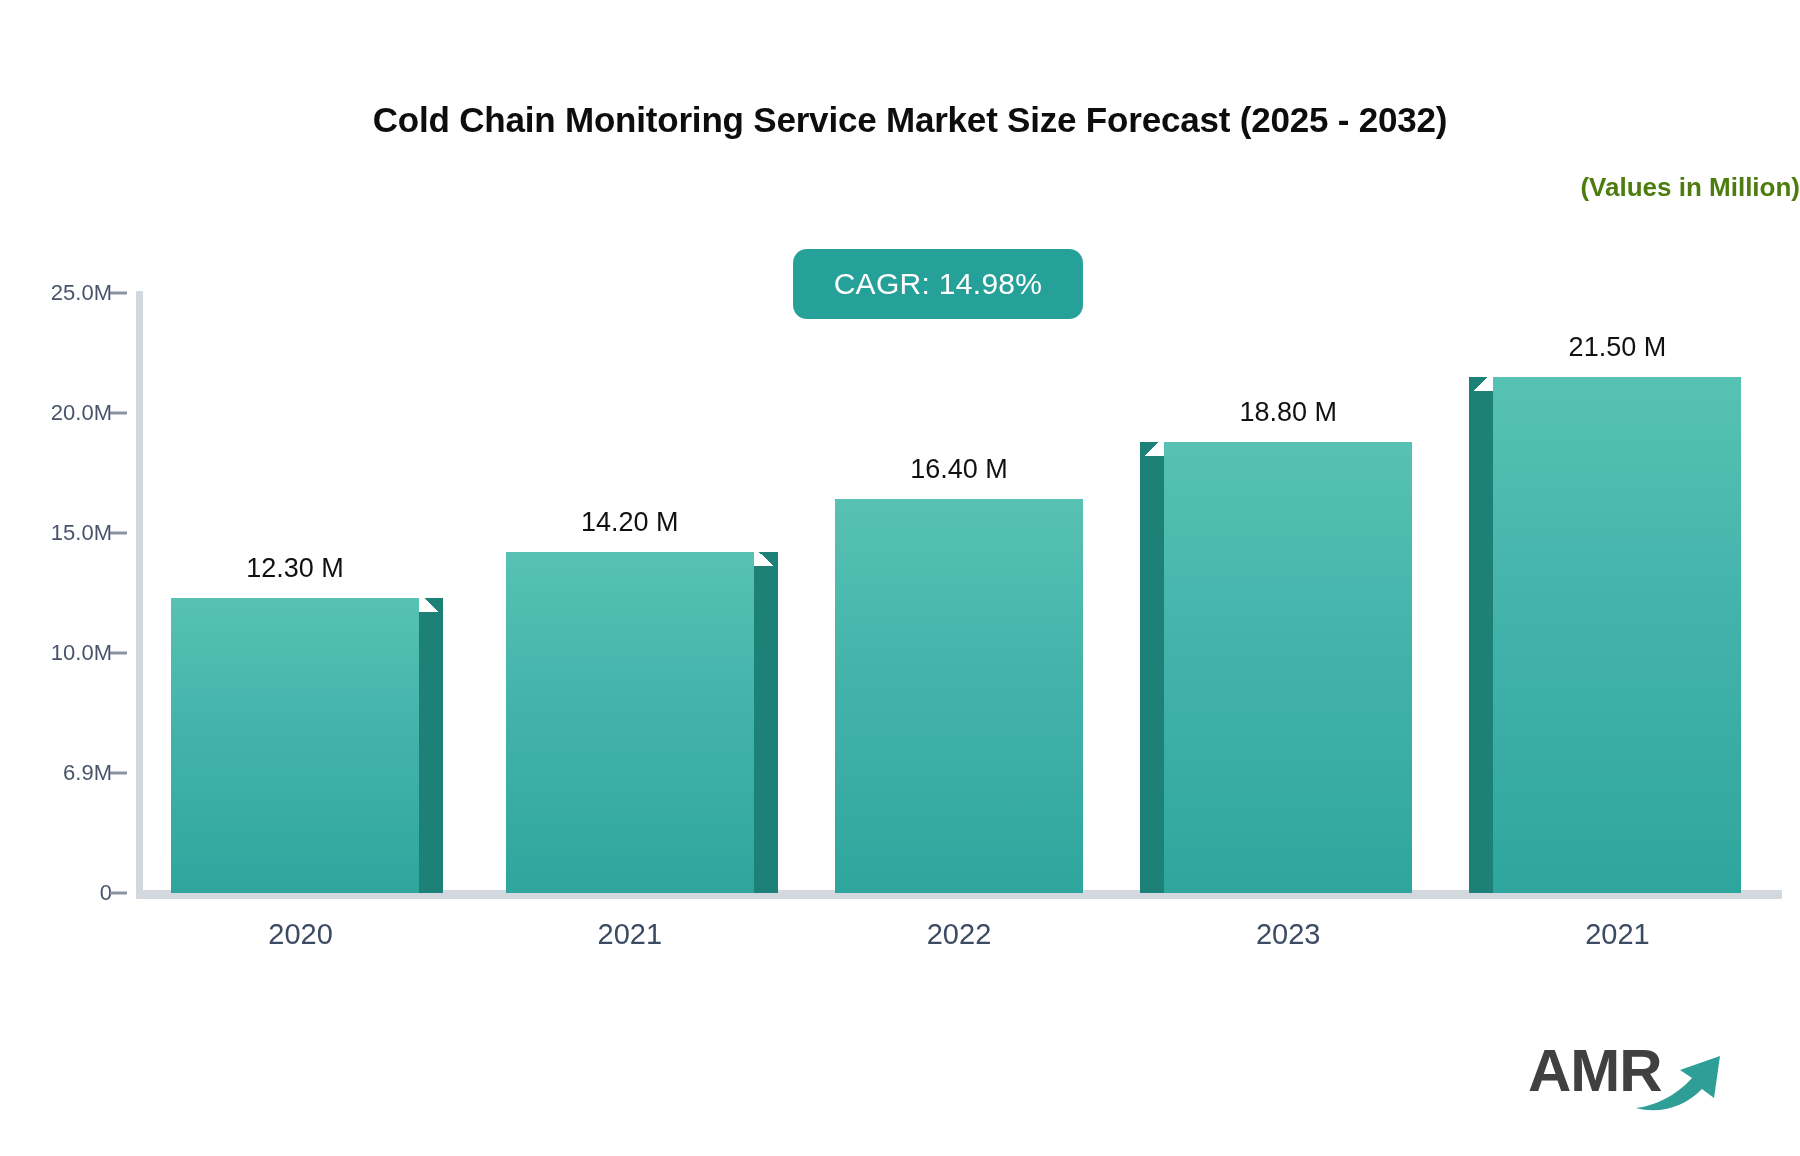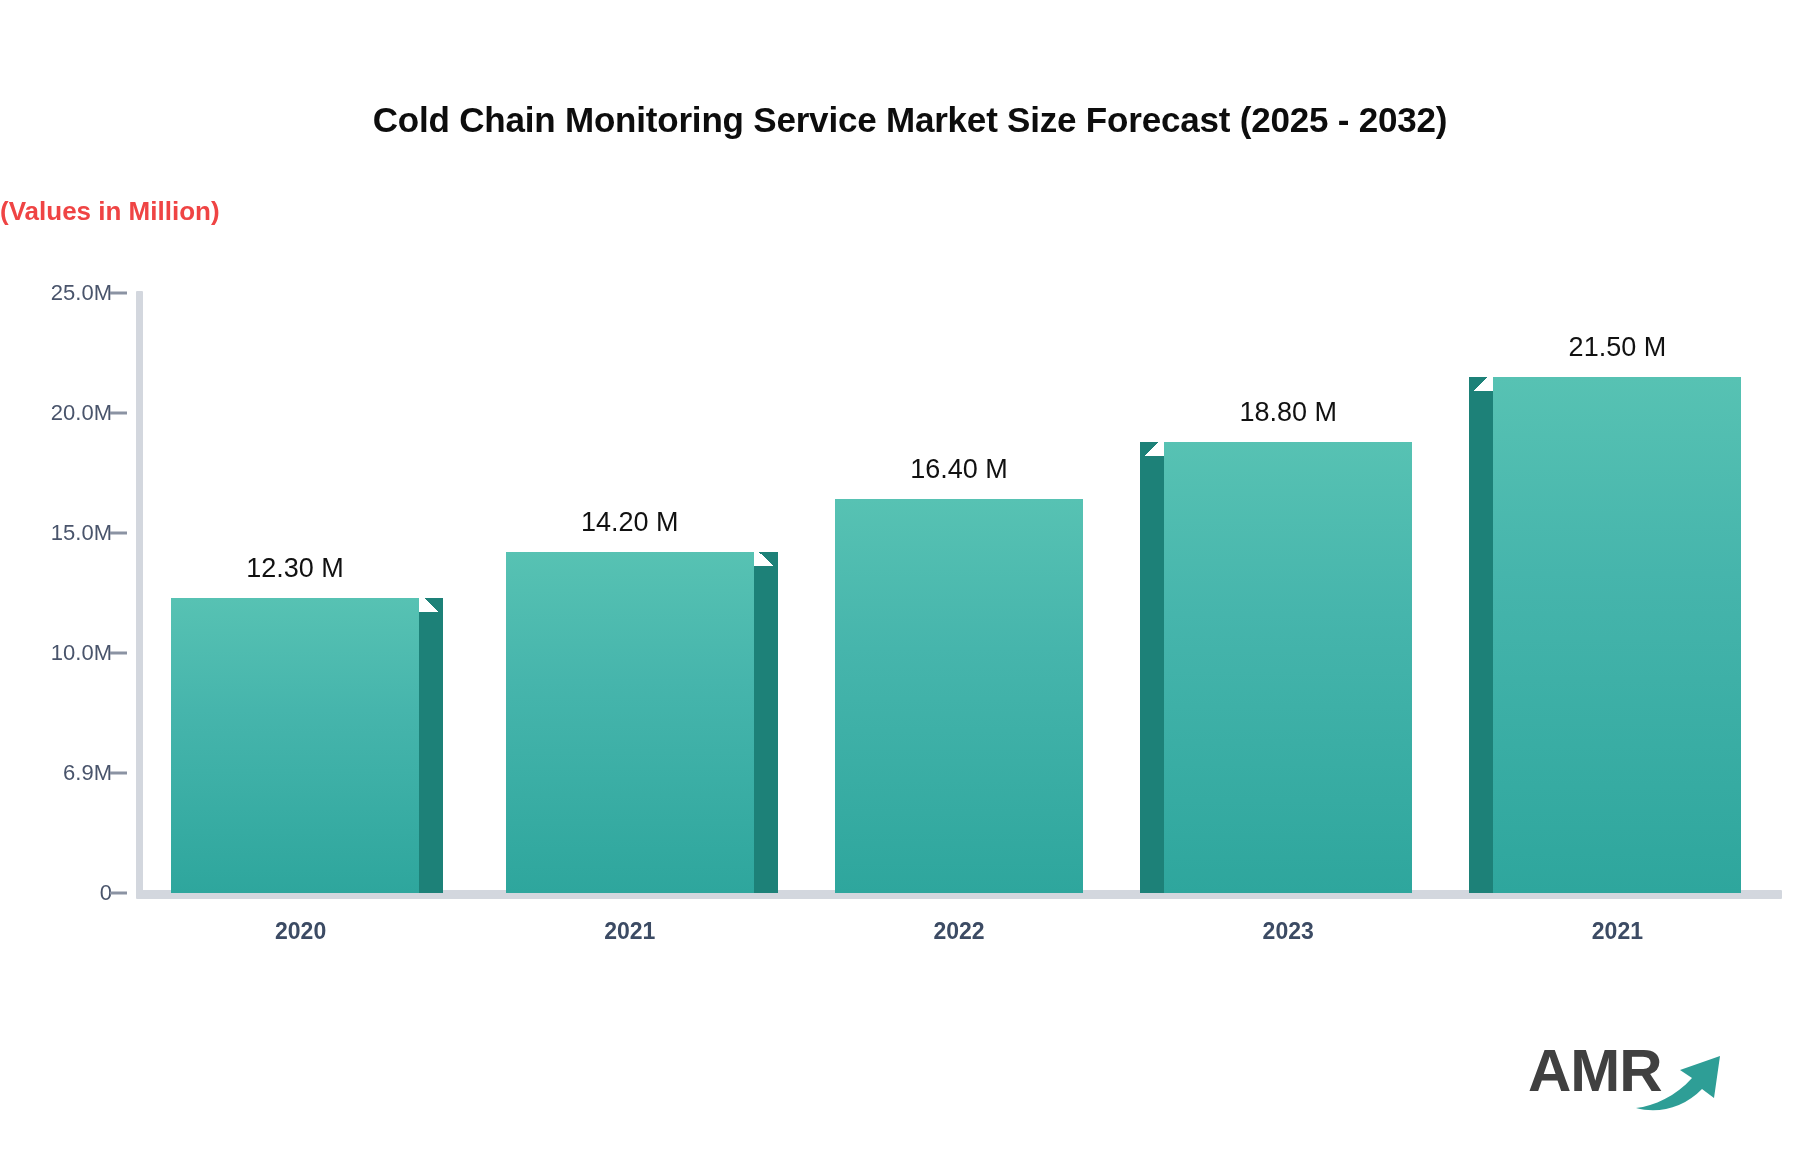--- a/index.html
+++ b/index.html
@@ -31,25 +31,24 @@
     color: #0d0d0d;
     letter-spacing: -0.2px;
     padding-left: 20px;
   }
 
   #chart-subtitle {
     position: absolute;
     top: 172px;
     left: 0;
     width: 1800px;
-    text-align: left;
+    text-align: right;
     font-size: 26px;
     font-weight: 700;
-    color: #ef4444;
-    margin-top: 24px;
+    color: #4d7c0f;
   }
 
   
   #cagr-badge {
     position: absolute;
     top: 249px;
     left: 793px;
     width: 290px;
     height: 70px;
     border-radius: 14px;
@@ -151,22 +150,22 @@
     white-space: nowrap;
     font-size: 27px;
     color: #111111;
     font-weight: 400;
   }
 
   .x-tick-label {
     position: absolute;
     top: 918px;
     text-align: center;
-    font-size: 23px;
-    font-weight: 700;
+    font-size: 29px;
+    font-weight: 400;
     color: #3c4b64;
     transform: translateX(-50%);
   }
 
   
   #amr-logo {
     position: absolute;
     left: 1528px;
     top: 1028px;
     width: 200px;
@@ -188,20 +187,23 @@
   }
 </style>
 </head>
 <body>
 
 <div id="card">
 
   <div id="chart-title">Cold Chain Monitoring Service Market Size Forecast (2025 - 2032)</div>
   <div id="chart-subtitle">(Values in Million)</div>
 
+  <div id="cagr-badge">
+    <span>CAGR: 14.98%</span>
+  </div>
 
   <div id="plot">
     <div id="y-axis-line"></div>
     <div id="x-axis-line"></div>
     <div id="y-ticks">
         <div class="y-tick-label" style="top: 293px;">25.0M</div>
         <div class="y-tick-mark" style="top: 293px;"></div>
         <div class="y-tick-label" style="top: 413px;">20.0M</div>
         <div class="y-tick-mark" style="top: 413px;"></div>
         <div class="y-tick-label" style="top: 533px;">15.0M</div>

